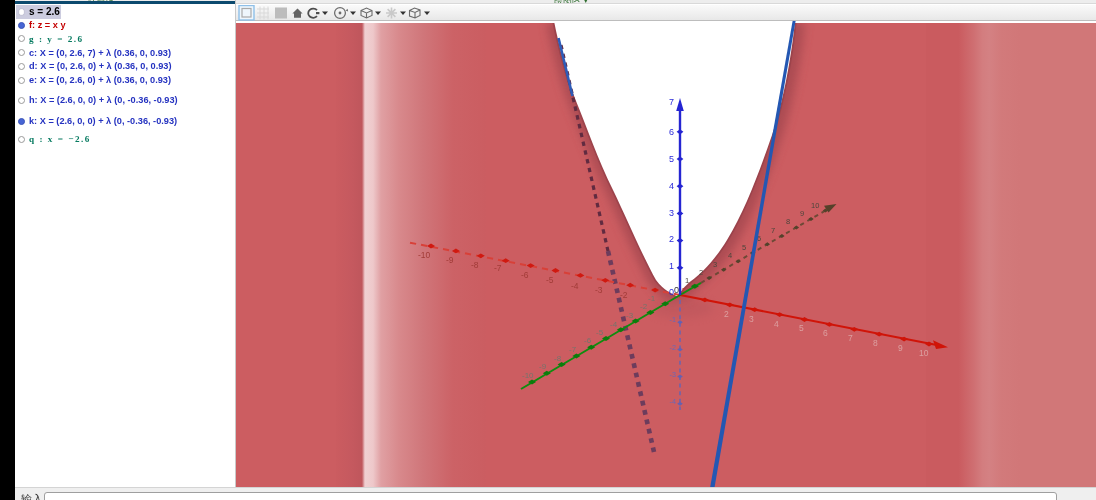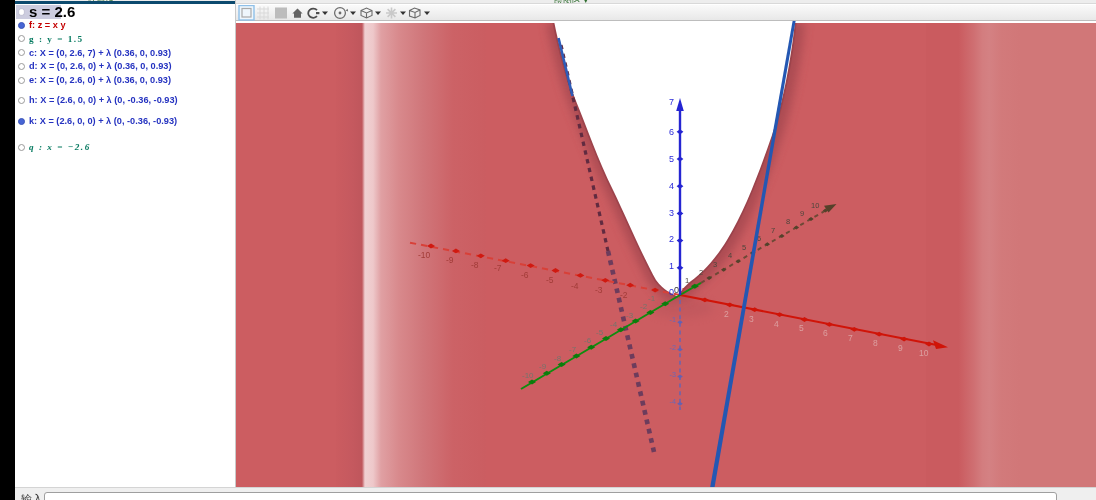--- a/index.html
+++ b/index.html
@@ -39,29 +39,29 @@
 <div id="app">
   <div id="blackbar"></div>
 
   <div id="alg">
     <div class="hdr">
         <div style="position:absolute;left:73px;top:-6px;font-size:9px;color:#2f6e2f;">代数区</div>
       </div>
     <div class="row" style="top:4.5px;">
         <div class="sel"></div>
         <div class="dot" style="left:3.5px;top:4.5px;width:5.5px;height:5.5px;background:#fff;border-color:#fff;box-shadow:0 0 0 1px #c6c6d8;"></div>
-        <div class="txt blk" style="font-size:15px;">s = 2.6</div>
+        <div class="txt blk" style="font-size:10px;">s = 2.6</div>
       </div>
     <div class="row" style="top:18.2px;">
         <div class="dot on"></div>
         <div class="txt red">f: z = x y</div>
       </div>
     <div class="row" style="top:31.9px;">
         <div class="dot"></div>
-        <div class="txt teal">g : y = 1.5</div>
+        <div class="txt teal">g : y = 2.6</div>
       </div>
     <div class="row" style="top:45.6px;">
         <div class="dot"></div>
         <div class="txt blue">c: X = (0, 2.6, 7) + λ (0.36, 0, 0.93)</div>
       </div>
     <div class="row" style="top:59.3px;">
         <div class="dot"></div>
         <div class="txt blue">d: X = (0, 2.6, 0) + λ (0.36, 0, 0.93)</div>
       </div>
     <div class="row" style="top:73.0px;">
@@ -69,21 +69,21 @@
         <div class="txt blue">e: X = (0, 2.6, 0) + λ (0.36, 0, 0.93)</div>
       </div>
     <div class="row" style="top:93px;">
         <div class="dot"></div>
         <div class="txt blue">h: X = (2.6, 0, 0) + λ (0, -0.36, -0.93)</div>
       </div>
     <div class="row" style="top:114.1px;">
         <div class="dot on"></div>
         <div class="txt blue">k: X = (2.6, 0, 0) + λ (0, -0.36, -0.93)</div>
       </div>
-    <div class="row" style="top:140px;font-style:italic;">
+    <div class="row" style="top:132px;">
         <div class="dot"></div>
         <div class="txt teal">q : x = −2.6</div>
       </div>
   </div>
 
   <div id="gfx">
     <div class="hdr">
         <div style="position:absolute;left:318px;top:-6px;font-size:9px;color:#2f6e2f;">绘图区 ▾</div>
       </div>
     <div id="toolbar">

